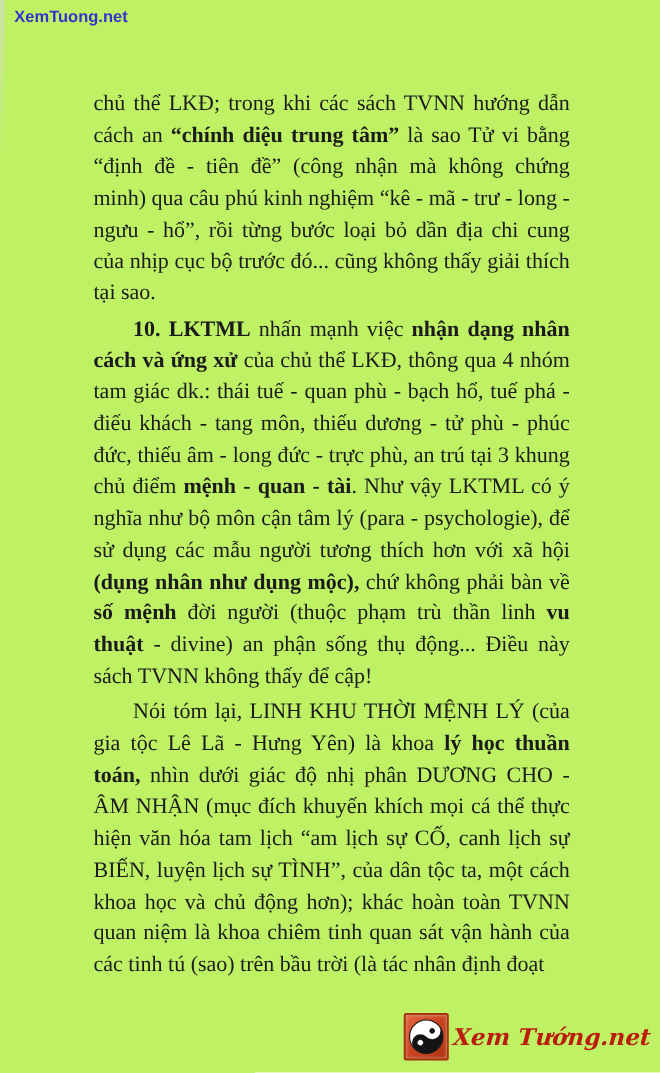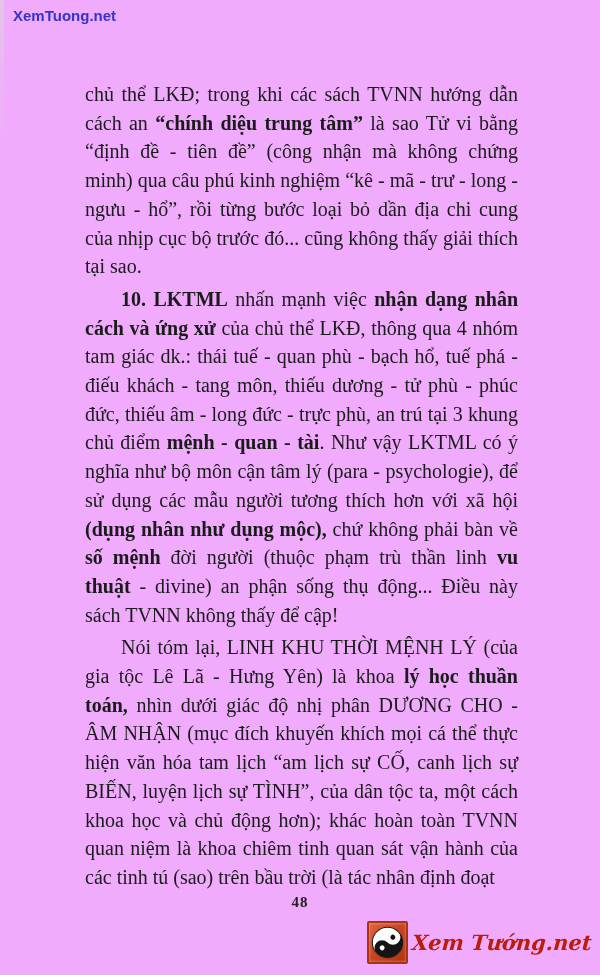--- a/index.html
+++ b/index.html
@@ -1,19 +1,19 @@
 <!DOCTYPE html>
 <html><head>
 <meta charset="utf-8">
 <style>
   html,body { margin:0; padding:0; background:#ffffff; }
   .page {
     position:relative;
     width:600px; height:975px;
-    background:#f0abfc;
+    background:#bef264;
     font-family:"Liberation Serif", serif;
     overflow:hidden;
   }
   .scan-edge {
     position:absolute; left:0; top:0; width:4px; height:140px;
     background:linear-gradient(to bottom, #d8d8d8, rgba(255,255,255,0));
     opacity:.6;
   }
   .site-header {
     position:absolute; left:13px; top:7px;
@@ -66,21 +66,20 @@
   <div class="scan-edge"></div>
 
   <div class="site-header" style="color: rgb(53, 51, 203);">XemTuong.net</div>
 
   <div class="text-block">
       <p class="para"><span>chủ thể LKĐ; trong khi các sách TVNN hướng dẫn cách an </span><span class="bold">“chính diệu trung tâm”</span><span> là sao Tử vi bằng “định đề - tiên đề” (công nhận mà không chứng minh) qua câu phú kinh nghiệm “kê - mã - trư - long - ngưu - hổ”, rồi từng bước loại bỏ dần địa chi cung của nhịp cục bộ trước đó...  cũng không thấy giải thích tại sao.</span></p>
       <p class="para indent"><span class="bold">10. LKTML</span><span> nhấn mạnh việc </span><span class="bold">nhận dạng nhân cách và ứng xử</span><span> của chủ thể LKĐ, thông qua 4 nhóm tam giác dk.: thái tuế - quan phù - bạch hổ, tuế phá - điếu khách - tang môn, thiếu dương - tử phù - phúc đức, thiếu âm - long đức - trực phù, an trú tại 3 khung chủ điểm </span><span class="bold">mệnh - quan - tài</span><span>. Như vậy LKTML  có ý nghĩa như bộ môn cận tâm lý (para - psychologie), để sử dụng các mẫu người tương thích hơn với xã hội </span><span class="bold">(dụng nhân như dụng mộc),</span><span> chứ không phải bàn về </span><span class="bold">số mệnh</span><span> đời người (thuộc phạm trù thần linh </span><span class="bold">vu thuật</span><span> - divine) an phận sống thụ động... Điều này sách TVNN không thấy để cập!</span></p>
       <p class="para indent"><span>Nói tóm lại, LINH KHU THỜI MỆNH LÝ (của gia tộc Lê Lã - Hưng Yên) là khoa </span><span class="bold">lý học thuần toán,</span><span> nhìn dưới giác độ nhị phân DƯƠNG CHO - ÂM NHẬN (mục đích khuyến khích mọi cá thể thực hiện văn hóa tam lịch “am lịch sự CỐ, canh lịch sự BIẾN, luyện lịch sự TÌNH”, của dân tộc ta, một cách khoa học và chủ động hơn); khác hoàn toàn TVNN quan niệm là khoa chiêm tinh quan sát vận hành của các tinh tú (sao) trên bầu trời (là tác nhân định đoạt</span></p>
     </div>
 
-  <div class="page-number">48</div>
 
   <div class="footer-logo">
     <span class="logo-square">
       <svg width="33" height="33" viewBox="0 0 100 100" aria-hidden="true">
         <g transform="rotate(45 50 50)">
           <circle cx="50" cy="50" r="46" fill="#ffffff" stroke="#1a1a1a" stroke-width="3"></circle>
           <path d="M50 4 a46 46 0 0 1 0 92 a23 23 0 0 1 0 -46 a23 23 0 0 0 0 -46 Z" fill="#141414"></path>
           <circle cx="50" cy="27" r="7.5" fill="#141414"></circle>
           <circle cx="50" cy="73" r="7.5" fill="#ffffff"></circle>
         </g>

